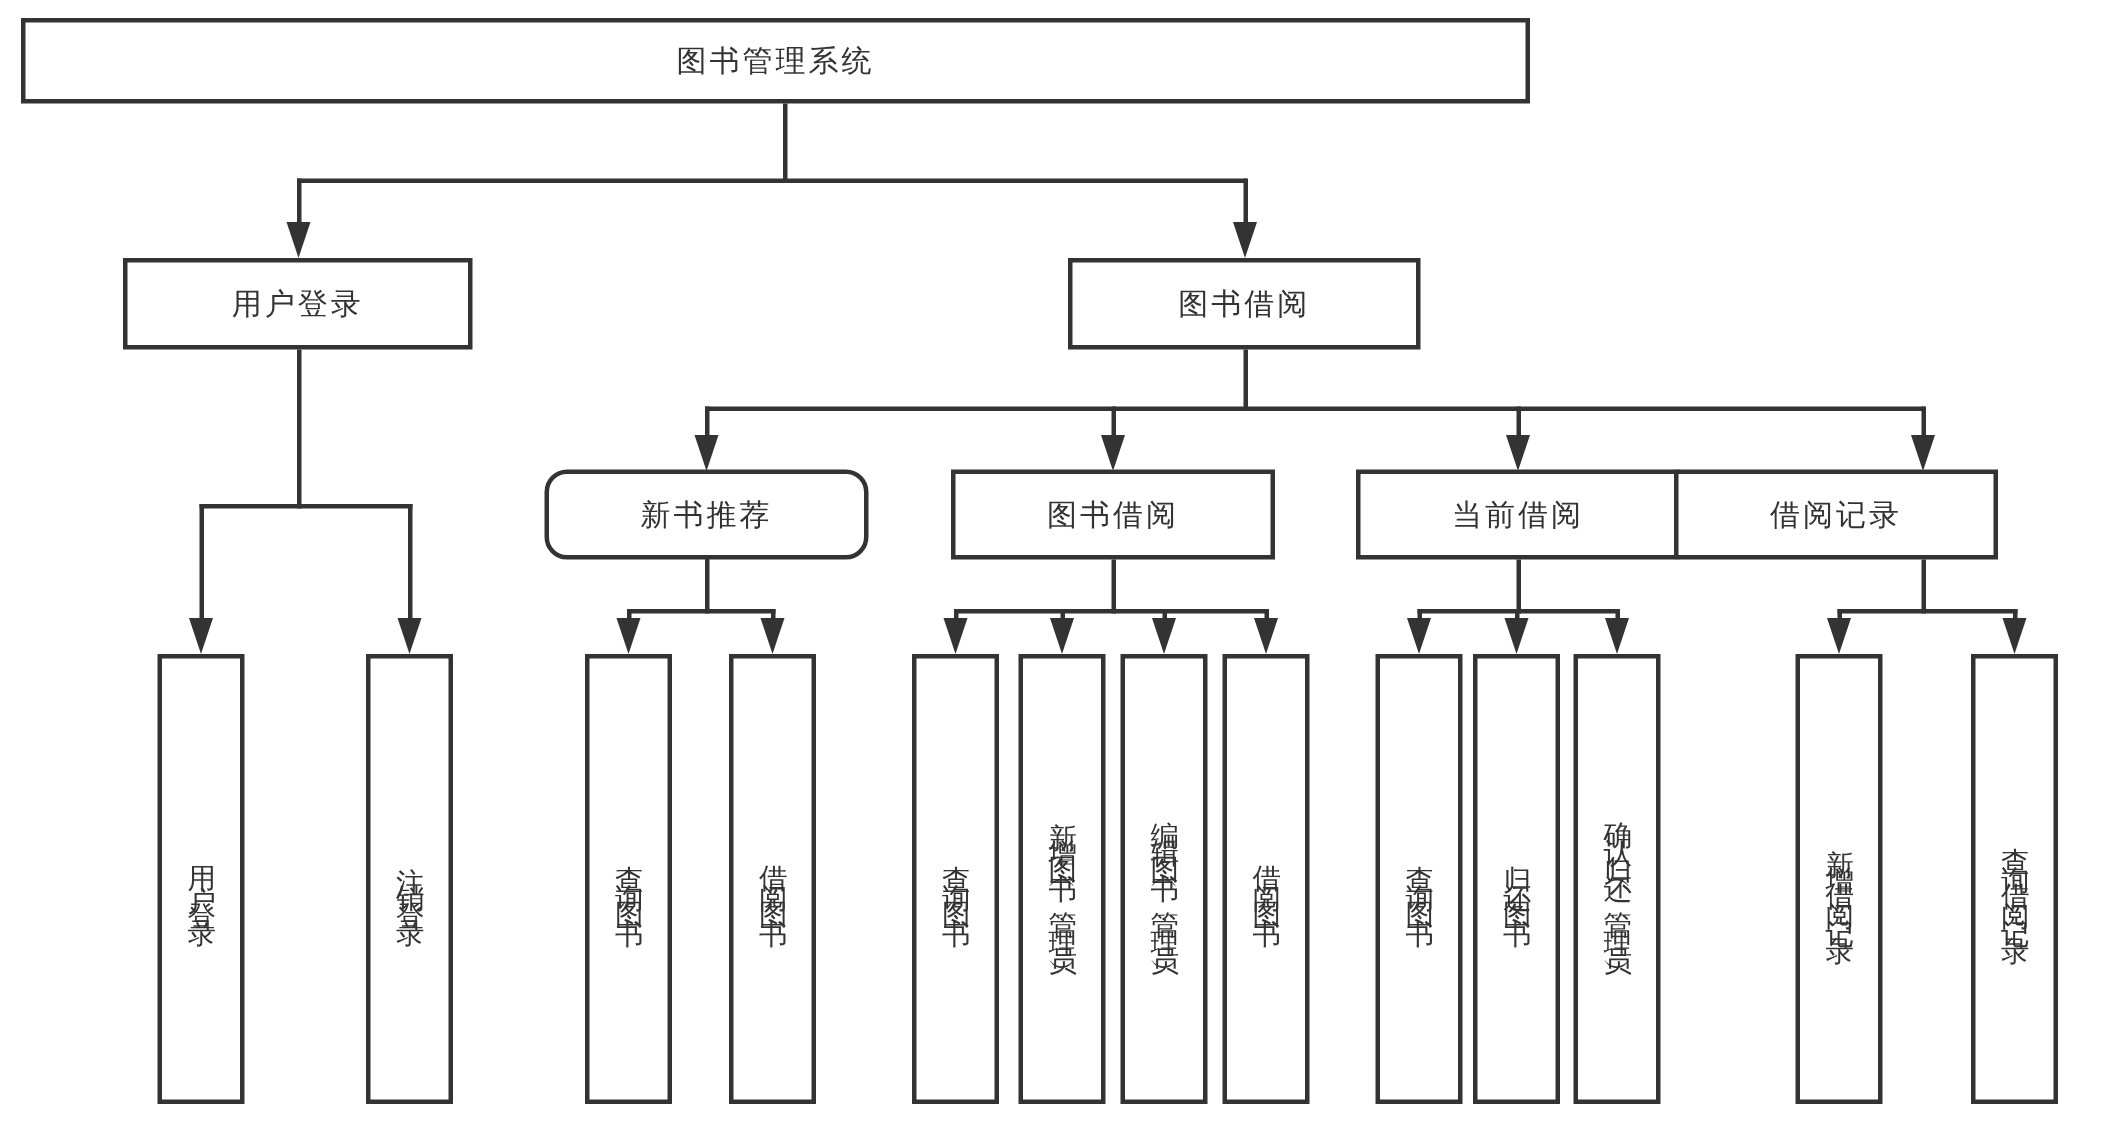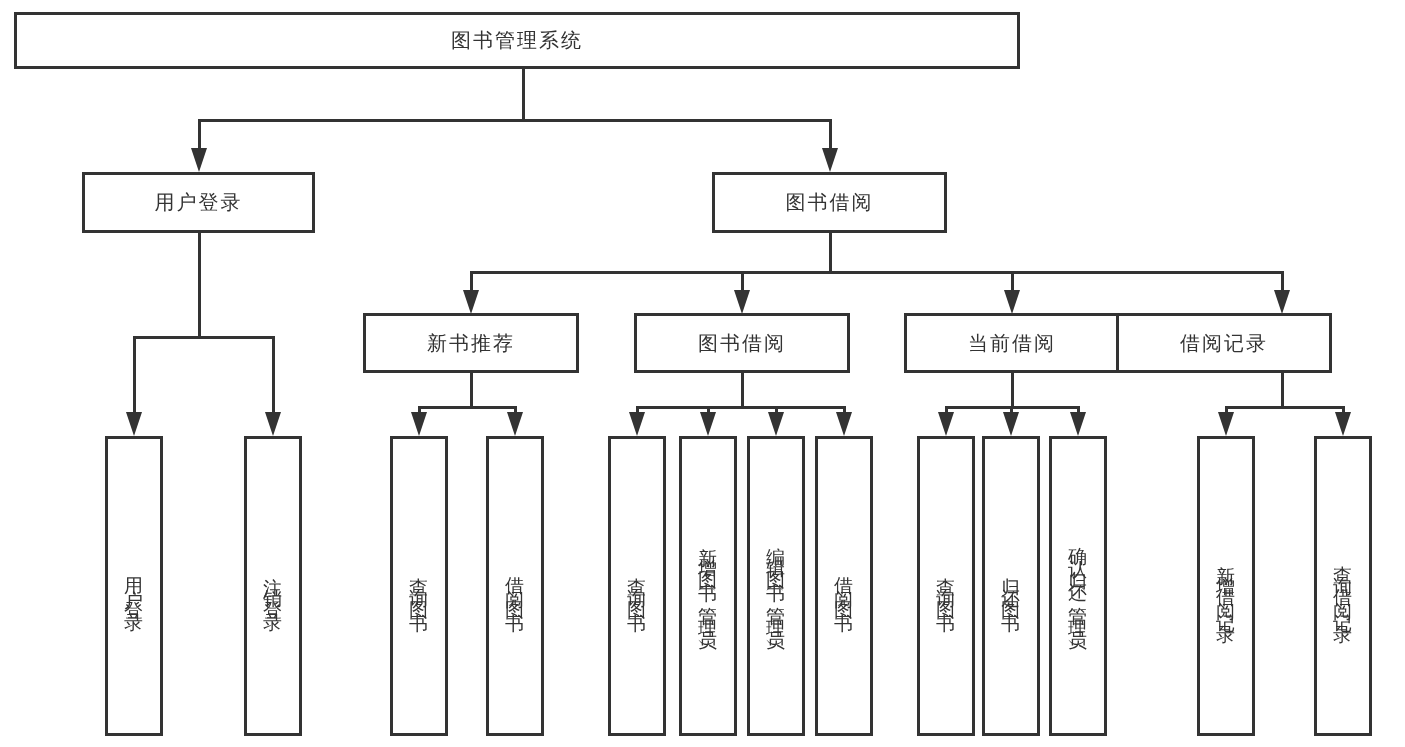--- a/index.html
+++ b/index.html
@@ -106,21 +106,21 @@
     <span class="lbl">图书管理系统</span>
   </div>
 
   <div class="box" style="left:82px;top:172px;width:233px;height:61px;">
     <span class="lbl">用户登录</span>
   </div>
   <div class="box" style="left:712px;top:172px;width:235px;height:61px;">
     <span class="lbl">图书借阅</span>
   </div>
 
-  <div class="box" style="left:363px;top:313px;width:216px;height:60px;">
+  <div class="box" style="left:363px;top:313px;width:216px;height:60px;border-radius:15px;">
     <span class="lbl">新书推荐</span>
   </div>
   <div class="box" style="left:904px;top:313px;width:216px;height:60px;">
     <span class="lbl">当前借阅</span>
   </div>
   <div class="box" style="left:634px;top:313px;width:216px;height:60px;">
     <span class="lbl">图书借阅</span>
   </div>
   <div class="box" style="left:1116px;top:313px;width:216px;height:60px;">
     <span class="lbl">借阅记录</span>

